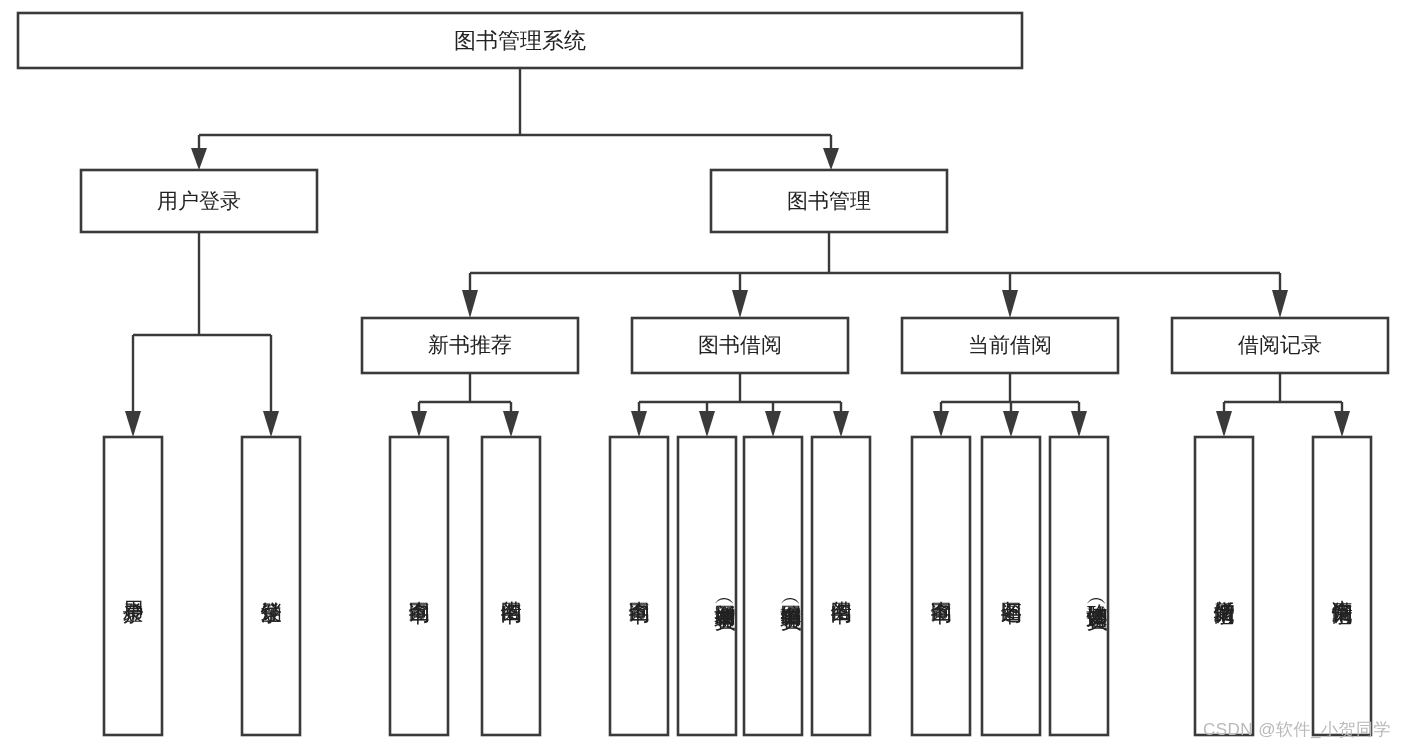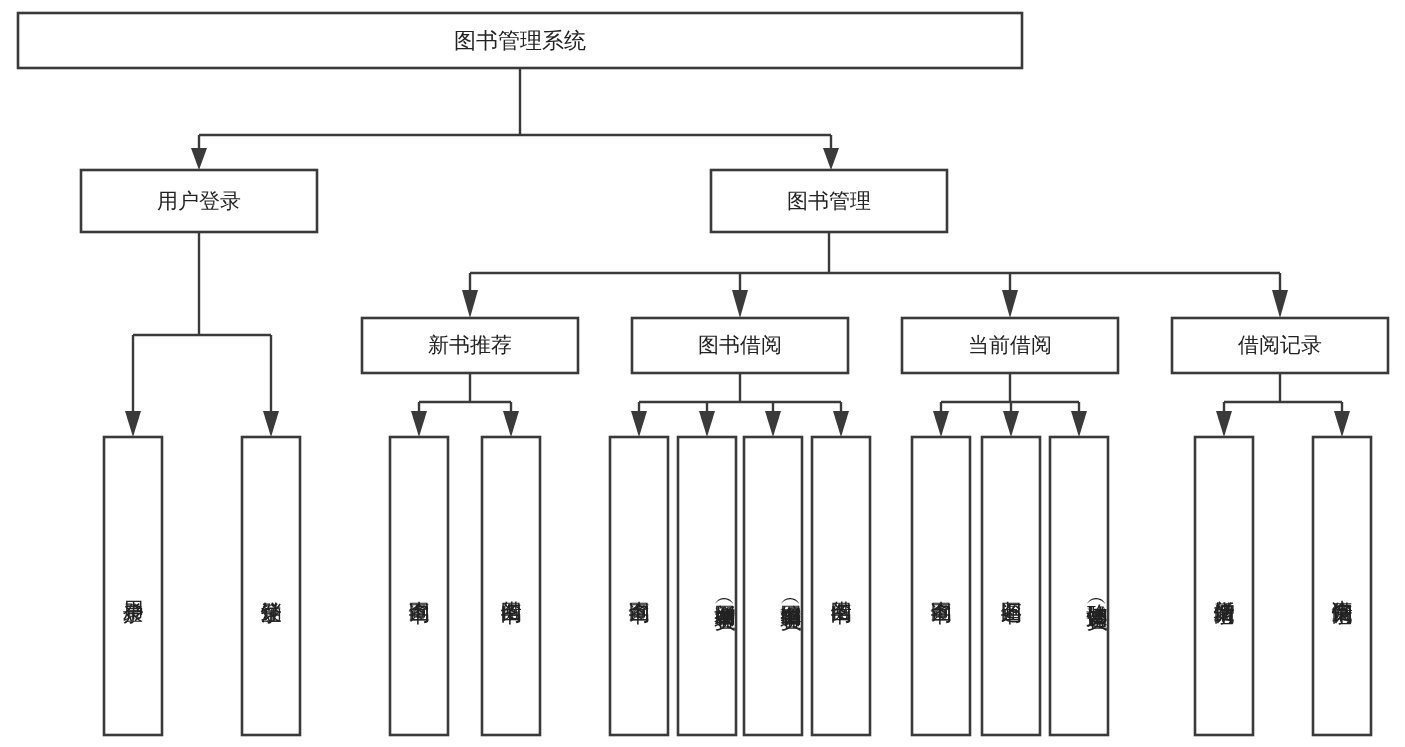--- a/index.html
+++ b/index.html
@@ -212,14 +212,15 @@
   <div class="leaf-label" style="left:610px;  top:437px; width:58px; height:298px;">查询图书</div>
   <div class="leaf-label" style="left:678px;  top:437px; width:58px; height:298px; align-items:flex-start; padding-top:10px; box-sizing:border-box;">新增图书（管理员）</div>
   <div class="leaf-label" style="left:744px;  top:437px; width:58px; height:298px; align-items:flex-start; padding-top:10px; box-sizing:border-box;">编辑图书（管理员）</div>
   <div class="leaf-label" style="left:812px;  top:437px; width:58px; height:298px;">借阅图书</div>
   <div class="leaf-label" style="left:912px;  top:437px; width:58px; height:298px;">查询图书</div>
   <div class="leaf-label" style="left:982px;  top:437px; width:58px; height:298px;">归还图书</div>
   <div class="leaf-label" style="left:1050px; top:437px; width:58px; height:298px; align-items:flex-start; padding-top:10px; box-sizing:border-box;">确认归还（管理员）</div>
   <div class="leaf-label" style="left:1195px; top:437px; width:58px; height:298px;">新增借阅记录</div>
   <div class="leaf-label" style="left:1313px; top:437px; width:58px; height:298px;">查询借阅记录</div>
 
+  <div class="watermark">CSDN @软件_小贺同学</div>
 
 </div>
 
 </body></html>

